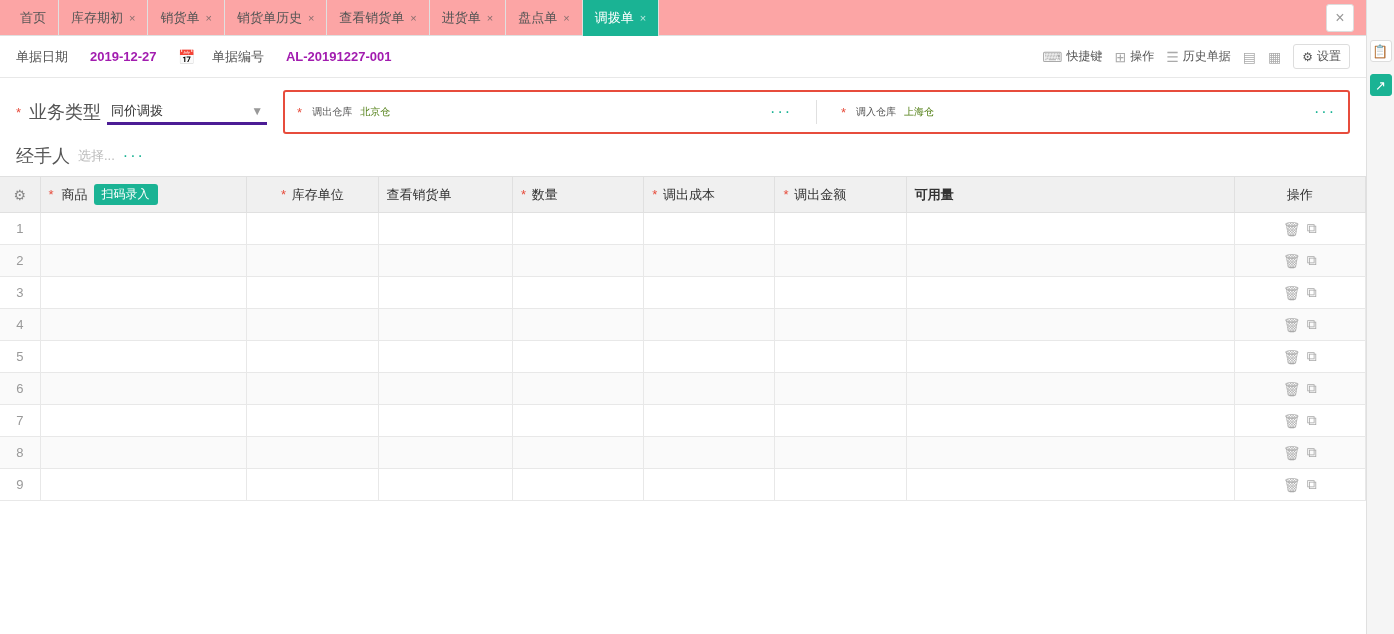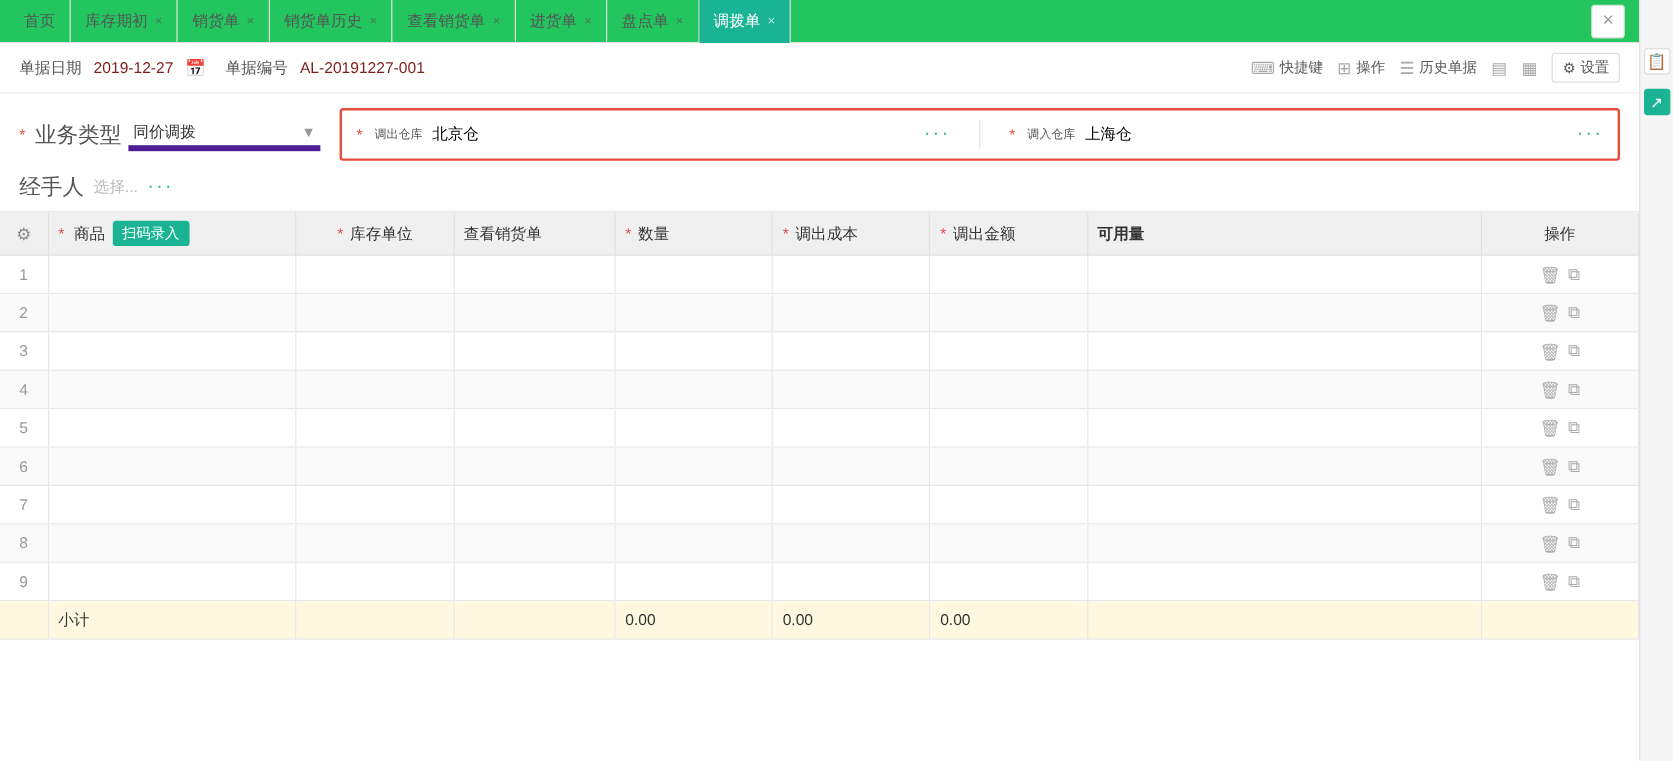--- a/index.html
+++ b/index.html
@@ -2,21 +2,21 @@
 <html><head>
   <meta charset="utf-8">
   <style>
     * { box-sizing: border-box; margin: 0; padding: 0; }
     body { font-family: "Microsoft YaHei", "PingFang SC", sans-serif; font-size: 13px; background: #fff; color: #333; overflow: hidden; }
 
     
     .tab-bar {
       display: flex;
       align-items: center;
-      background: #22c55e;
+      background: #fca5a5;
       border-bottom: 1px solid #e0e0e0;
       height: 36px;
       padding: 0 8px;
     }
     .tab-item {
       display: flex;
       align-items: center;
       padding: 0 12px;
       height: 36px;
       cursor: pointer;
@@ -68,25 +68,25 @@
       gap: 24px;
     }
     .form-header-left {
       display: flex;
       align-items: center;
       gap: 16px;
     }
     .form-field-group {
       display: flex;
       align-items: center;
-      gap: 10px;
+      gap: 22px;
       font-size: 13px;
     }
     .form-field-label { color: #555; }
-    .form-field-value { color: #7f1d1d; font-weight: 400; }
+    .form-field-value { color: #a21caf; font-weight: 700; }
     .calendar-icon {
       color: #1ab394;
       cursor: pointer;
       font-size: 14px;
     }
     .form-header-right {
       margin-left: auto;
       display: flex;
       align-items: center;
       gap: 12px;
@@ -135,21 +135,21 @@
       align-items: center;
       gap: 6px;
     }
     .field-required { color: #e74c3c; margin-right: 2px; }
     .field-label { color: #555; font-size: 18px; }
     .field-select {
       display: flex;
       align-items: center;
       gap: 4px;
       min-width: 120px;
-      border-bottom: 5px solid #4c1d95;
+      border-bottom: 3px solid #4c1d95;
       padding: 2px 4px;
       cursor: pointer;
     }
     .field-select-value { font-size: 13px; color: #333; flex: 1; }
     .dropdown-arrow { color: #999; font-size: 12px; }
 
     
     .warehouse-box {
       display: flex;
       align-items: center;
@@ -159,21 +159,21 @@
       flex: 1;
       gap: 24px;
     }
     .warehouse-field {
       display: flex;
       align-items: center;
       gap: 8px;
       flex: 1;
     }
     .warehouse-label { color: #555; font-size: 10px; white-space: nowrap; }
-    .warehouse-value { color: #000000; font-size: 13px; font-weight: 500; flex: 1; }
+    .warehouse-value { color: #4d7c0f; font-size: 10px; font-weight: 500; flex: 1; }
     .warehouse-dots {
       color: #1ab394;
       cursor: pointer;
       font-size: 16px;
       letter-spacing: 2px;
     }
     .warehouse-divider {
       width: 1px;
       height: 24px;
       background: #e0e0e0;
@@ -622,31 +622,20 @@
       <td></td>
       <td></td>
       <td></td>
       <td>
         <div class="op-cell">
           <span class="op-icon" title="删除">🗑</span>
           <span class="op-icon-copy" title="复制">⧉</span>
         </div>
       </td>
     </tr>
-          <tr class="subtotal-row">
-    <td colspan="1"></td>
-    <td colspan="1" style="color:#333;font-weight:500;">小计</td>
-    <td></td>
-    <td></td>
-    <td>0.00</td>
-    <td>0.00</td>
-    <td>0.00</td>
-    <td></td>
-    <td></td>
-  </tr>
         </tbody>
     </table>
   </div>
 </div>
 
 <div class="right-sidebar">
   <div class="sidebar-icon-btn">
     <span>📋</span>
   </div>
   <div class="sidebar-icon-btn green">

